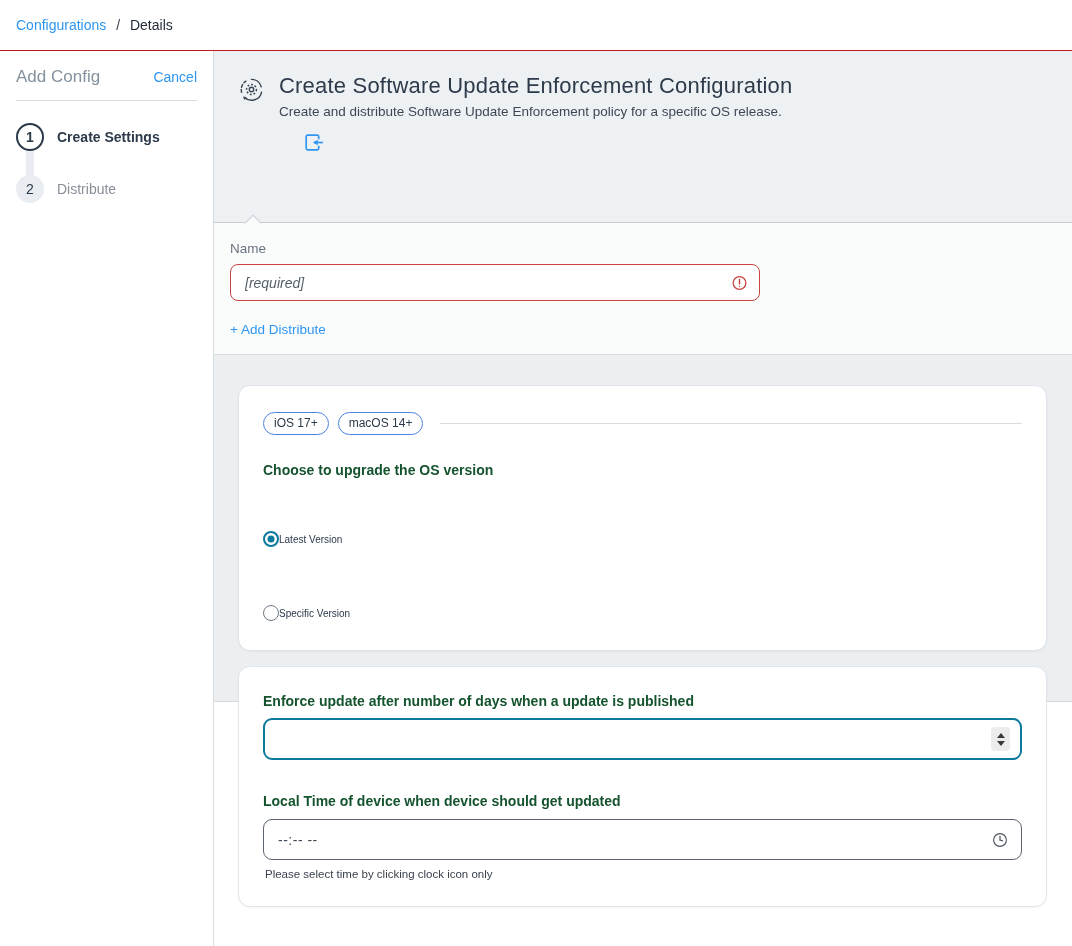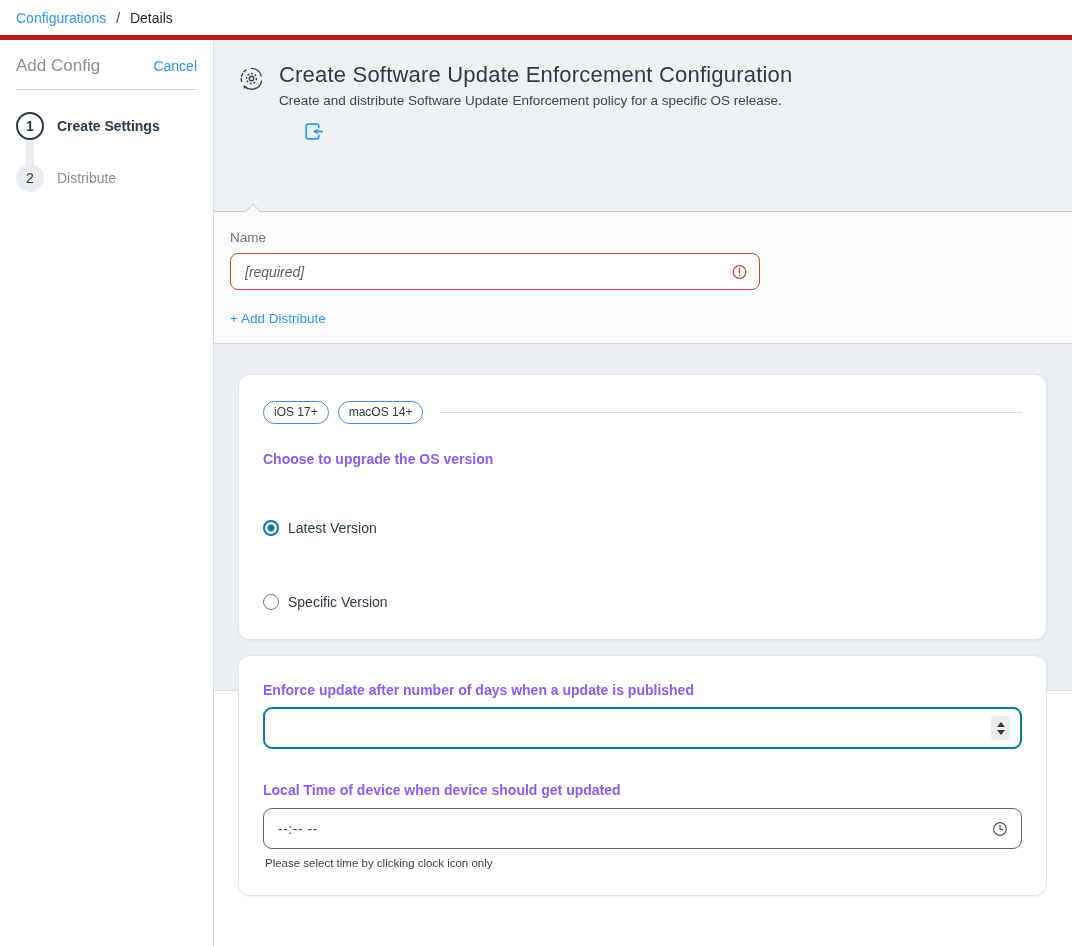--- a/index.html
+++ b/index.html
@@ -7,23 +7,23 @@
   body {
     font-family: "Liberation Sans", sans-serif;
     background: #ffffff;
     color: #2b3949;
     overflow: hidden;
   }
   .app { width: 1072px; height: 946px; display: flex; flex-direction: column; }
 
   
   .topbar {
-    height: 40px; flex: none;
-    background: #ffffff;
-    border-bottom: 5px solid #b91c1c;
+    height: 51px; flex: none;
+    background: #ffffff;
+    border-bottom: 1px solid #b91c1c;
     display: flex; align-items: center;
     padding: 0 16px;
     font-size: 14px;
   }
   .topbar a { color: #2e96f2; text-decoration: none; cursor: pointer; }
   .topbar .sep { color: #38424e; margin: 0 6px; }
   .topbar .current { color: #1f2a36; }
 
   
   .layout { flex: 1; display: flex; min-height: 0; }
@@ -118,25 +118,25 @@
   }
   .card-os { padding: 26px 24px 24px; margin-bottom: 15px; }
   .badge-row { display: flex; align-items: center; }
   .badge {
     border: 1px solid #4b83dd; border-radius: 999px;
     padding: 3px 10px 4px;
     font-size: 12px; color: #2b3949; background: #fff;
     margin-right: 9px; white-space: nowrap;
   }
   .badge-line { flex: 1; height: 1px; background: #d9dde2; margin-left: 8px; }
-  .card h3 { font-size: 14px; font-weight: bold; color: #8b5cf6; }
+  .card h3 { font-size: 14px; font-weight: bold; color: #14532d; }
   .card-os h3 { margin: 27px 0 10px; }
   .radio-row {
-    display: flex; align-items: center; gap: 9px;
-    font-size: 14px; color: #2b3949;
+    display: flex; align-items: center; 
+    font-size: 10px; color: #2b3949;
     padding: 5px 0; cursor: pointer; margin-top: 48px;
   }
   .radio {
     width: 16px; height: 16px; border-radius: 50%;
     border: 1.5px solid #707a85; background: #fff; flex: none; position: relative;
   }
   .radio.checked { border: 2px solid #0b7a9c; }
   .radio.checked::after {
     content: ""; position: absolute; left: 50%; top: 50%;
     width: 7px; height: 7px; border-radius: 50%;

